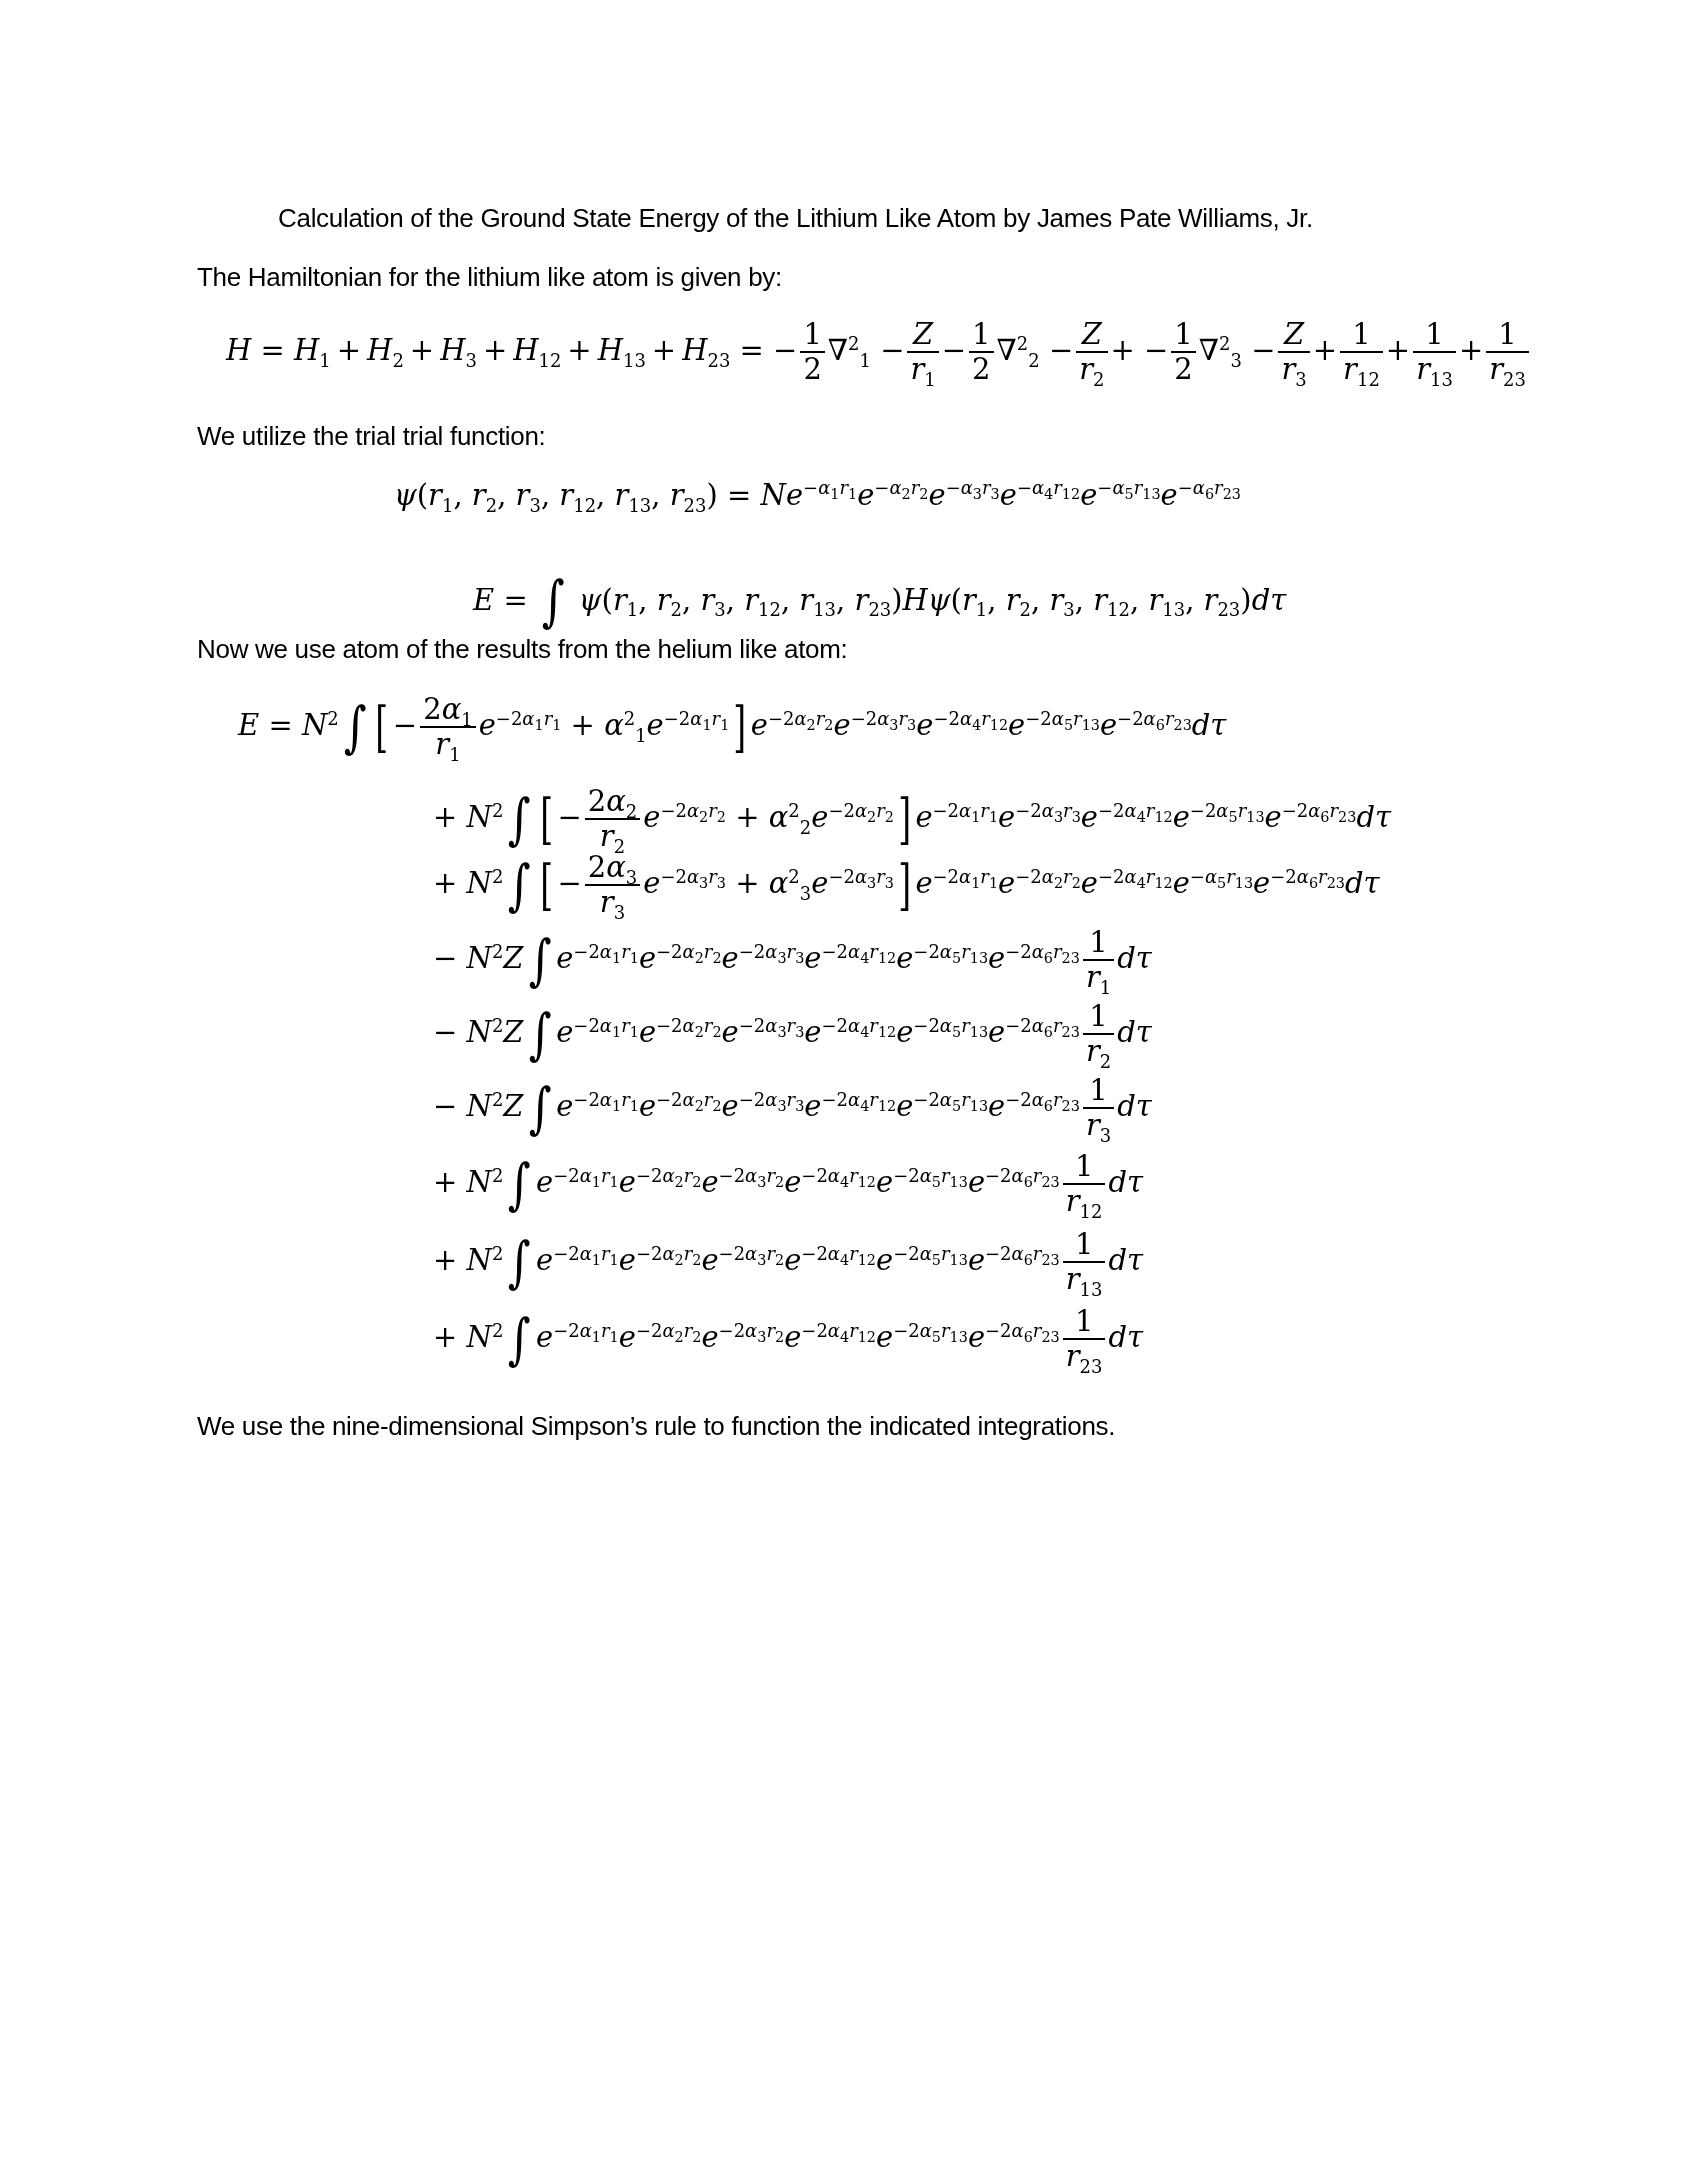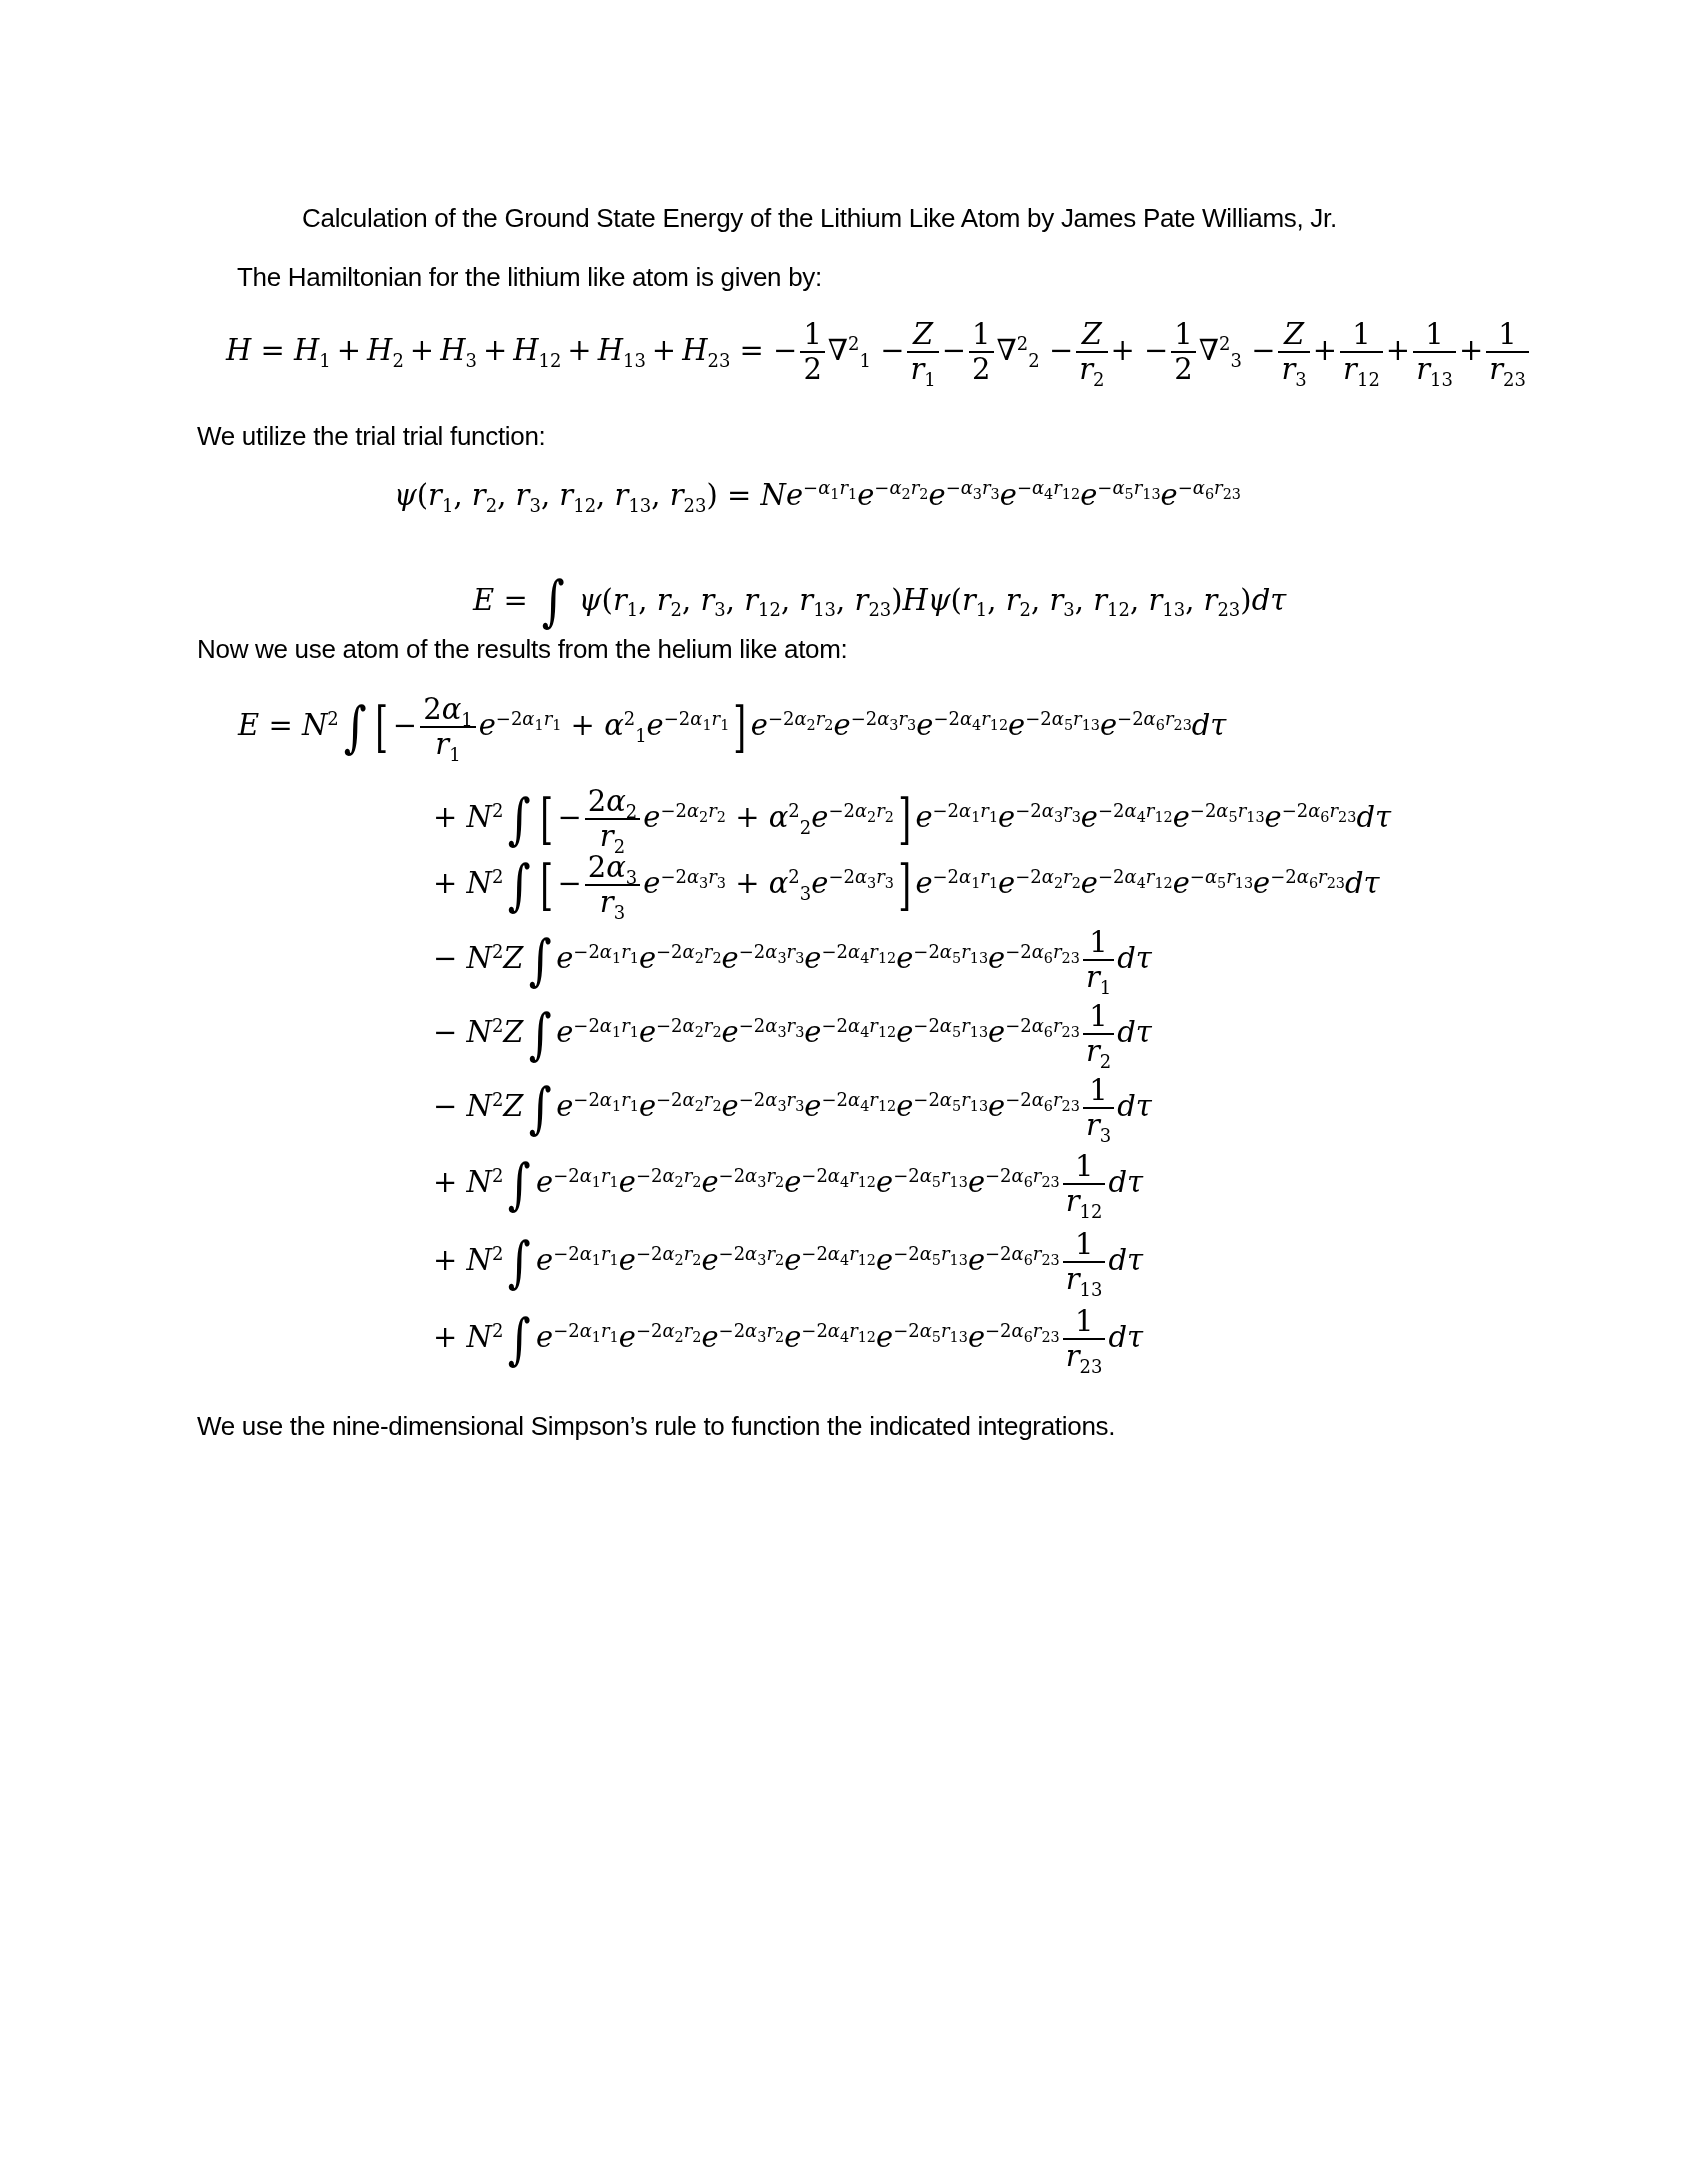--- a/index.html
+++ b/index.html
@@ -13,22 +13,22 @@
   .frac > span { display:block; padding:0 3px; line-height:1.15; }
   .frac > span.num { border-bottom:2px solid #000; }
   .int { font-size:55px; vertical-align:middle; font-style:normal; display:inline-block; transform:scaleX(0.8); margin:0 2px; }
   .br { font-size:55px; vertical-align:middle; font-weight:200; display:inline-block; transform:scaleX(0.6); }
   .op { margin:0 6px; }
   .nab { font-style:normal; }
 </style>
 </head>
 <body>
 
-<div class="txt" style="left:278px; top:203px;margin-left:24px;">Calculation of the Ground State Energy of the Lithium Like Atom by James Pate Williams, Jr.</div>
-<div class="txt" style="left:197px; top:262px;margin-left:40px;">The Hamiltonian for the lithium like atom is given by:</div>
+<div class="txt" style="left:278px; top:203px;">Calculation of the Ground State Energy of the Lithium Like Atom by James Pate Williams, Jr.</div>
+<div class="txt" style="left:197px; top:262px;">The Hamiltonian for the lithium like atom is given by:</div>
 
 <div class="math" style="left:226px; top:318px;">
   <i>H</i> = <i>H</i><sub>1</sub><span class="op">+</span><i>H</i><sub>2</sub><span class="op">+</span><i>H</i><sub>3</sub><span class="op">+</span><i>H</i><sub>12</sub><span class="op">+</span><i>H</i><sub>13</sub><span class="op">+</span><i>H</i><sub>23</sub> = −<span class="frac"><span class="num">1</span><span>2</span></span><span class="nab">∇</span><sup>2</sup><sub>1</sub> −<span class="frac"><span class="num"><i>Z</i></span><span><i>r</i><sub>1</sub></span></span>−<span class="frac"><span class="num">1</span><span>2</span></span><span class="nab">∇</span><sup>2</sup><sub>2</sub> −<span class="frac"><span class="num"><i>Z</i></span><span><i>r</i><sub>2</sub></span></span>+ −<span class="frac"><span class="num">1</span><span>2</span></span><span class="nab">∇</span><sup>2</sup><sub>3</sub> −<span class="frac"><span class="num"><i>Z</i></span><span><i>r</i><sub>3</sub></span></span>+<span class="frac"><span class="num">1</span><span><i>r</i><sub>12</sub></span></span>+<span class="frac"><span class="num">1</span><span><i>r</i><sub>13</sub></span></span>+<span class="frac"><span class="num">1</span><span><i>r</i><sub>23</sub></span></span>
 </div>
 
 <div class="txt" style="left:197px; top:421px;">We utilize the trial trial function:</div>
 
 <div class="math" style="left:394px; top:481px;">
   <i>ψ</i>(<i>r</i><sub>1</sub>, <i>r</i><sub>2</sub>, <i>r</i><sub>3</sub>, <i>r</i><sub>12</sub>, <i>r</i><sub>13</sub>, <i>r</i><sub>23</sub>) = <i>Ne</i><sup>−<i>α</i><sub>1</sub><i>r</i><sub>1</sub></sup><i>e</i><sup>−<i>α</i><sub>2</sub><i>r</i><sub>2</sub></sup><i>e</i><sup>−<i>α</i><sub>3</sub><i>r</i><sub>3</sub></sup><i>e</i><sup>−<i>α</i><sub>4</sub><i>r</i><sub>12</sub></sup><i>e</i><sup>−<i>α</i><sub>5</sub><i>r</i><sub>13</sub></sup><i>e</i><sup>−<i>α</i><sub>6</sub><i>r</i><sub>23</sub></sup>
 </div>

